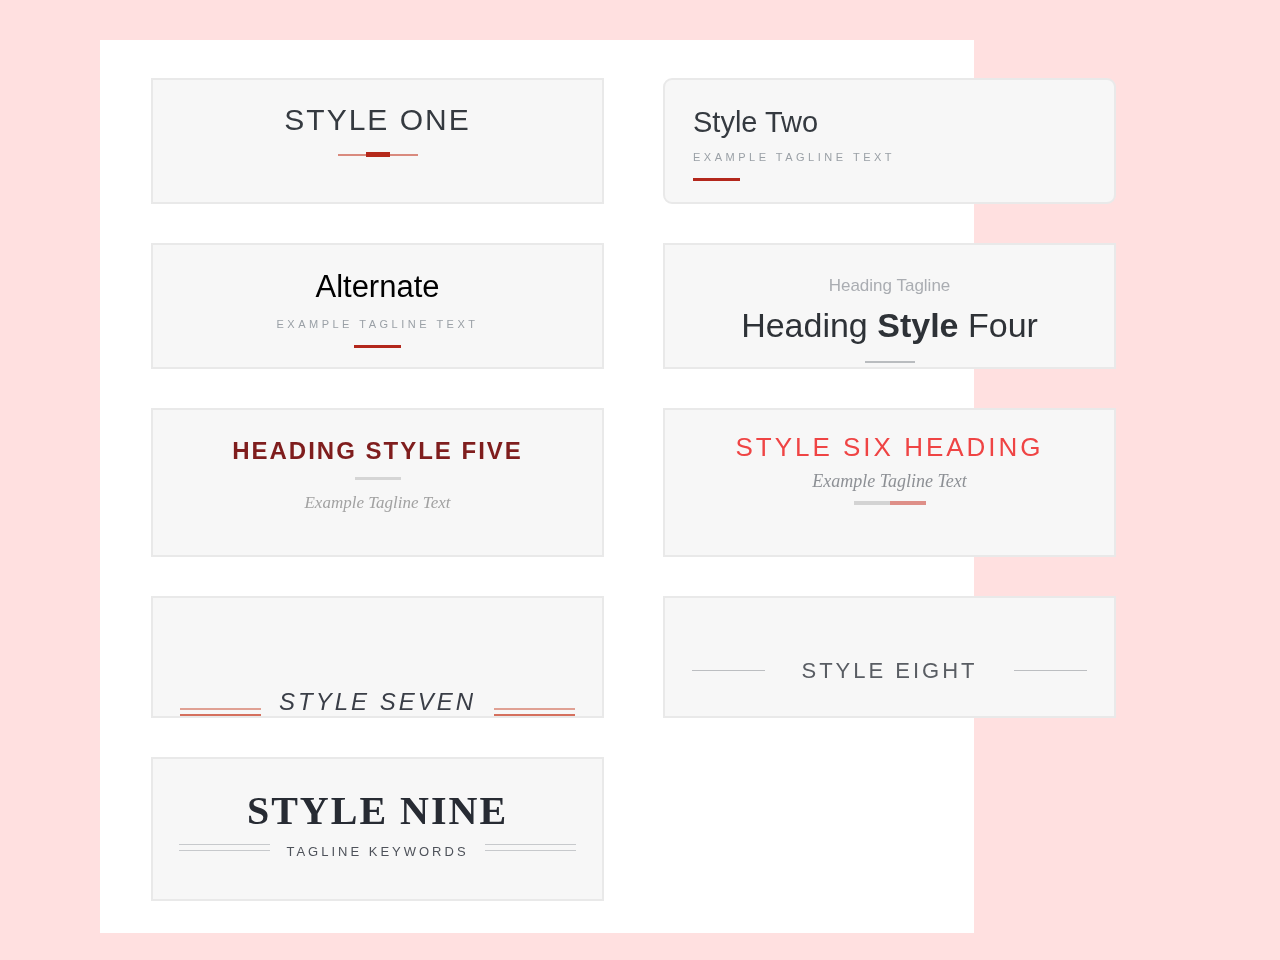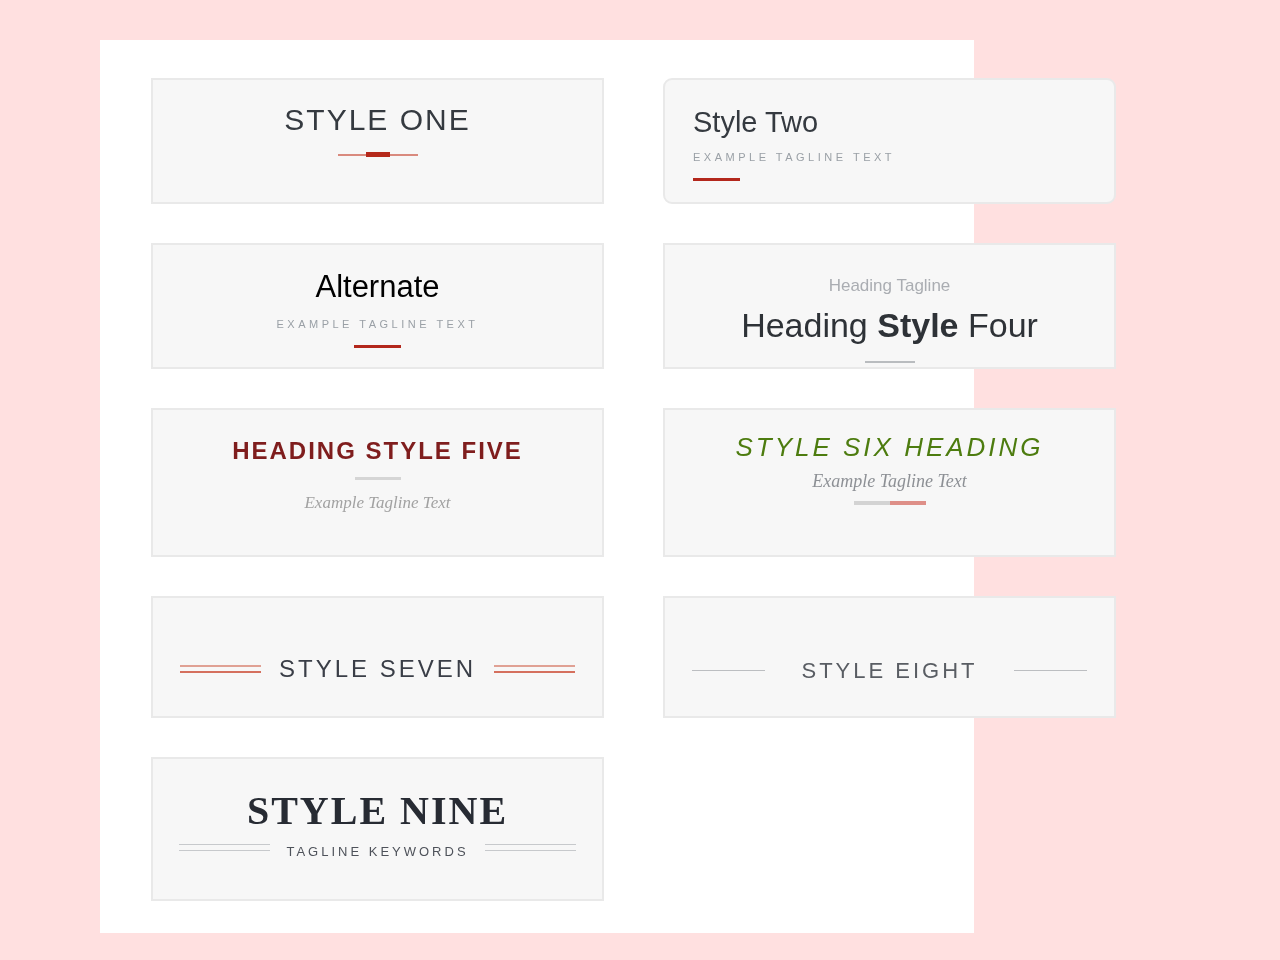--- a/index.html
+++ b/index.html
@@ -82,29 +82,29 @@
   .c6 { padding-top:27px; }
   .c6 .title { font-size:24px; font-weight:700; letter-spacing:2px; color:#7f1d1d; }
   .gray-bar5 { margin:12px auto 0; width:46px; height:3px; background:#d5d5d5; }
   .serif-tagline {
     margin-top:13px; font-family:"Liberation Serif", serif;
     font-style:italic; font-size:17px; color:#a2a2a2;
   }
 
   
   .c7 { padding-top:22px; }
-  .c7 .title { font-size:26px; font-weight:300; letter-spacing:3px; color:#4d7c0f;font-style:italic; }
+  .c7 .title { font-size:26px; font-weight:300; letter-spacing:3px; color:#ef4444; }
   .c7 .serif-tagline { margin-top:8px; font-size:18px; color:#8d9095; }
   .div-six {
     margin:9px auto 0; width:72px; height:4px;
     background:linear-gradient(to right, #d3d3d3 50%, #de8f88 50%);
   }
 
   
-  .c8 { padding:24px 27px 0; display:flex; align-items:center; gap:18px; }
+  .c8 { padding:24px 27px 0; display:flex; align-items:flex-end; gap:18px;font-style:italic; }
   .c8 .title { font-size:24px; font-weight:300; letter-spacing:3px; color:#3a3e47; white-space:nowrap; }
   .dbl-line-red {
     flex:1; height:8px;
     border-top:2px solid #e0a194; border-bottom:2px solid #d5705e;
   }
 
   
   .c9 { padding:27px 27px 0; display:flex; align-items:center; gap:36px; }
   .c9 .title { font-size:22px; font-weight:300; letter-spacing:3px; color:#595d63; white-space:nowrap; }
   .single-line { flex:1; height:1px; background:#bcbec1; }

